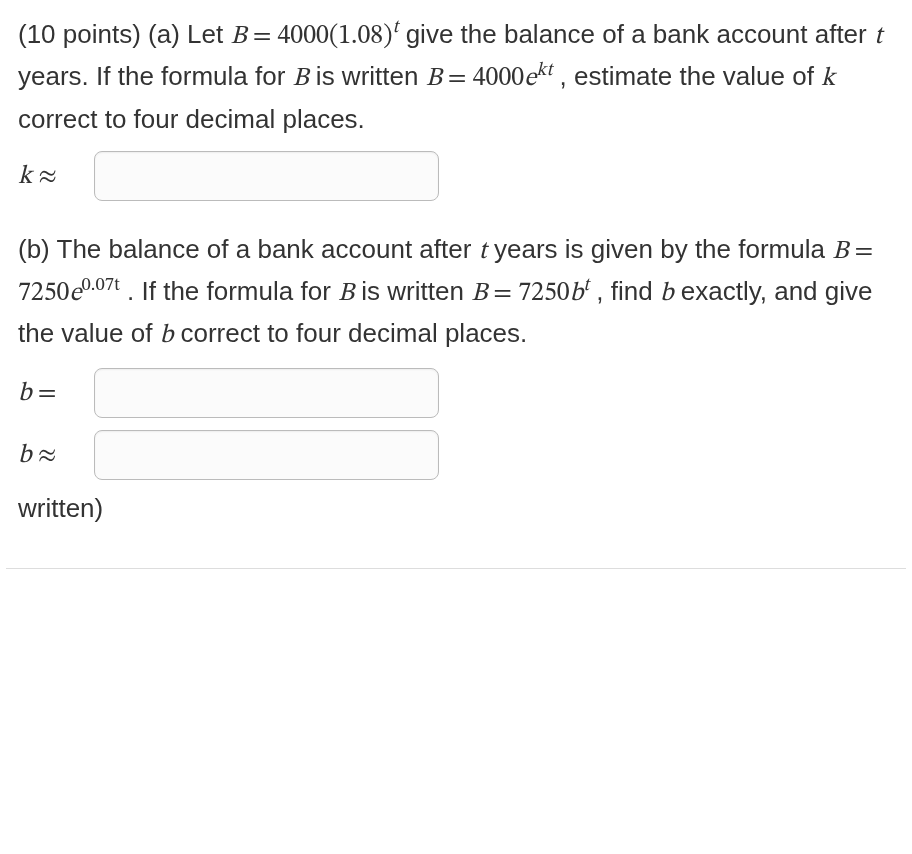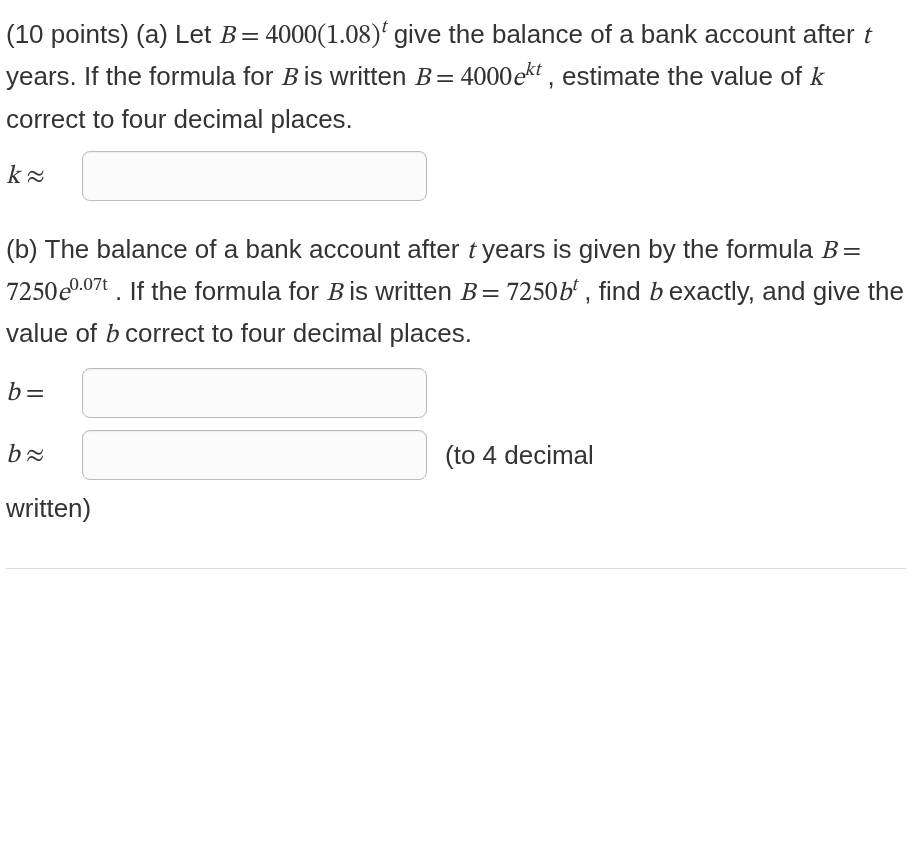--- a/index.html
+++ b/index.html
@@ -25,20 +25,21 @@
       font-style: normal;
     }
     .sup {
       font-size: 0.72em;
       vertical-align: super;
       position: relative;
       top: -0.05em;
     }
     .problem {
       margin-bottom: 28px;
+      margin-left: 12px;
     }
     .answer-row {
       display: flex;
       align-items: center;
       margin-top: 12px;
       margin-bottom: 8px;
       gap: 18px;
       flex-wrap: wrap;
     }
     .answer-label {
@@ -96,20 +97,19 @@
       <span>b</span><span class="answer-rel"> =</span>
     </span>
     <input type="text" class="answer-input" style="">
   </div>
 
   <div class="answer-row">
     <span class="answer-label">
       <span>b</span><span class="answer-rel"> ≈</span>
     </span>
     <input type="text" class="answer-input" style="">
-    <span class="suffix-text">(to 4 decimal</span>
   </div>
   <div style="margin-top:6px;">
     <span class="suffix-text">written)</span>
   </div>
 </div>
 
 <hr class="divider">
 
 </body></html>

